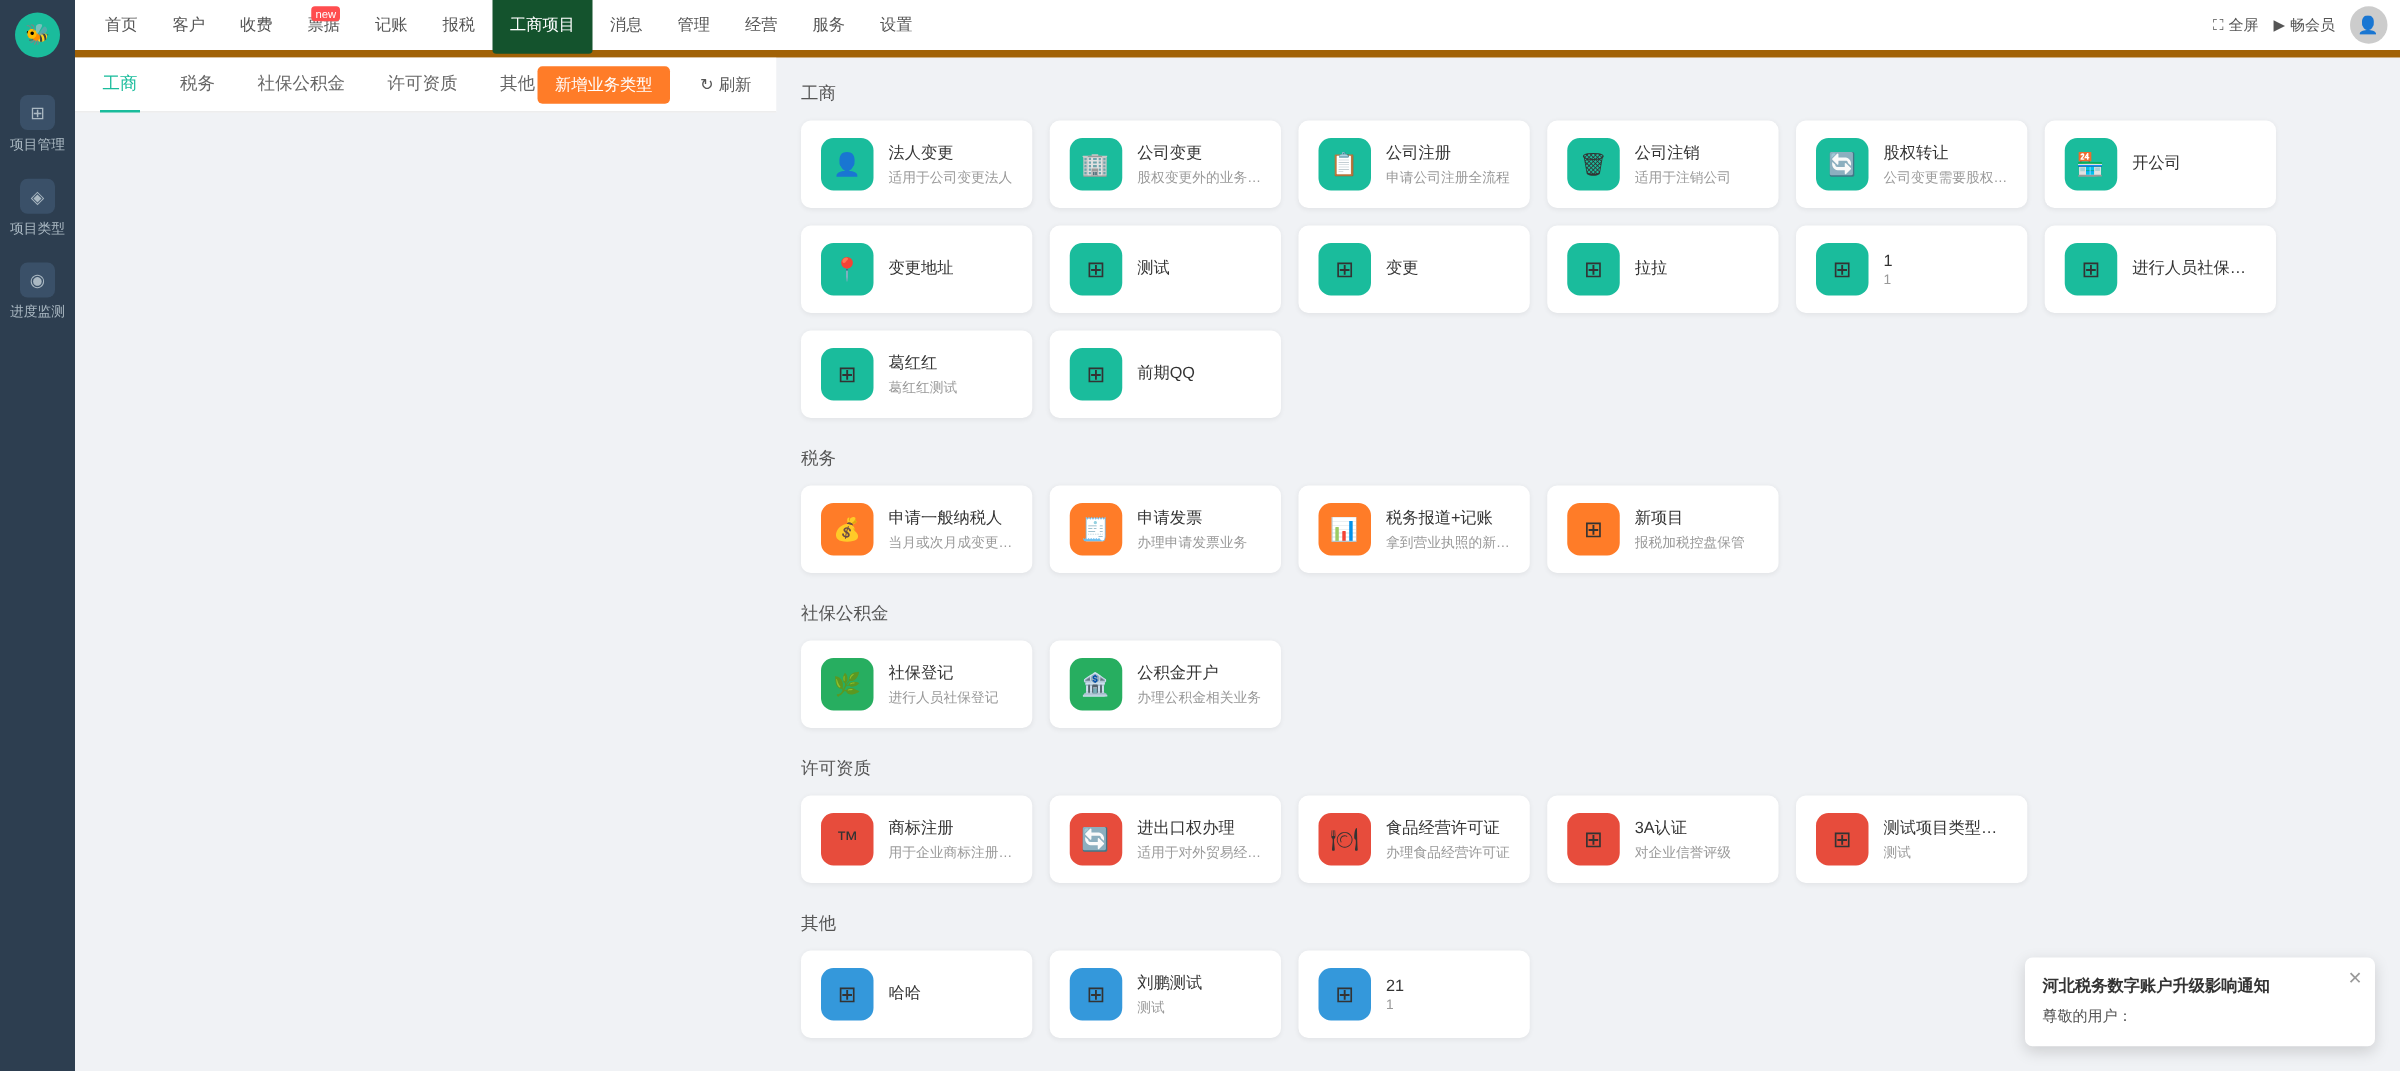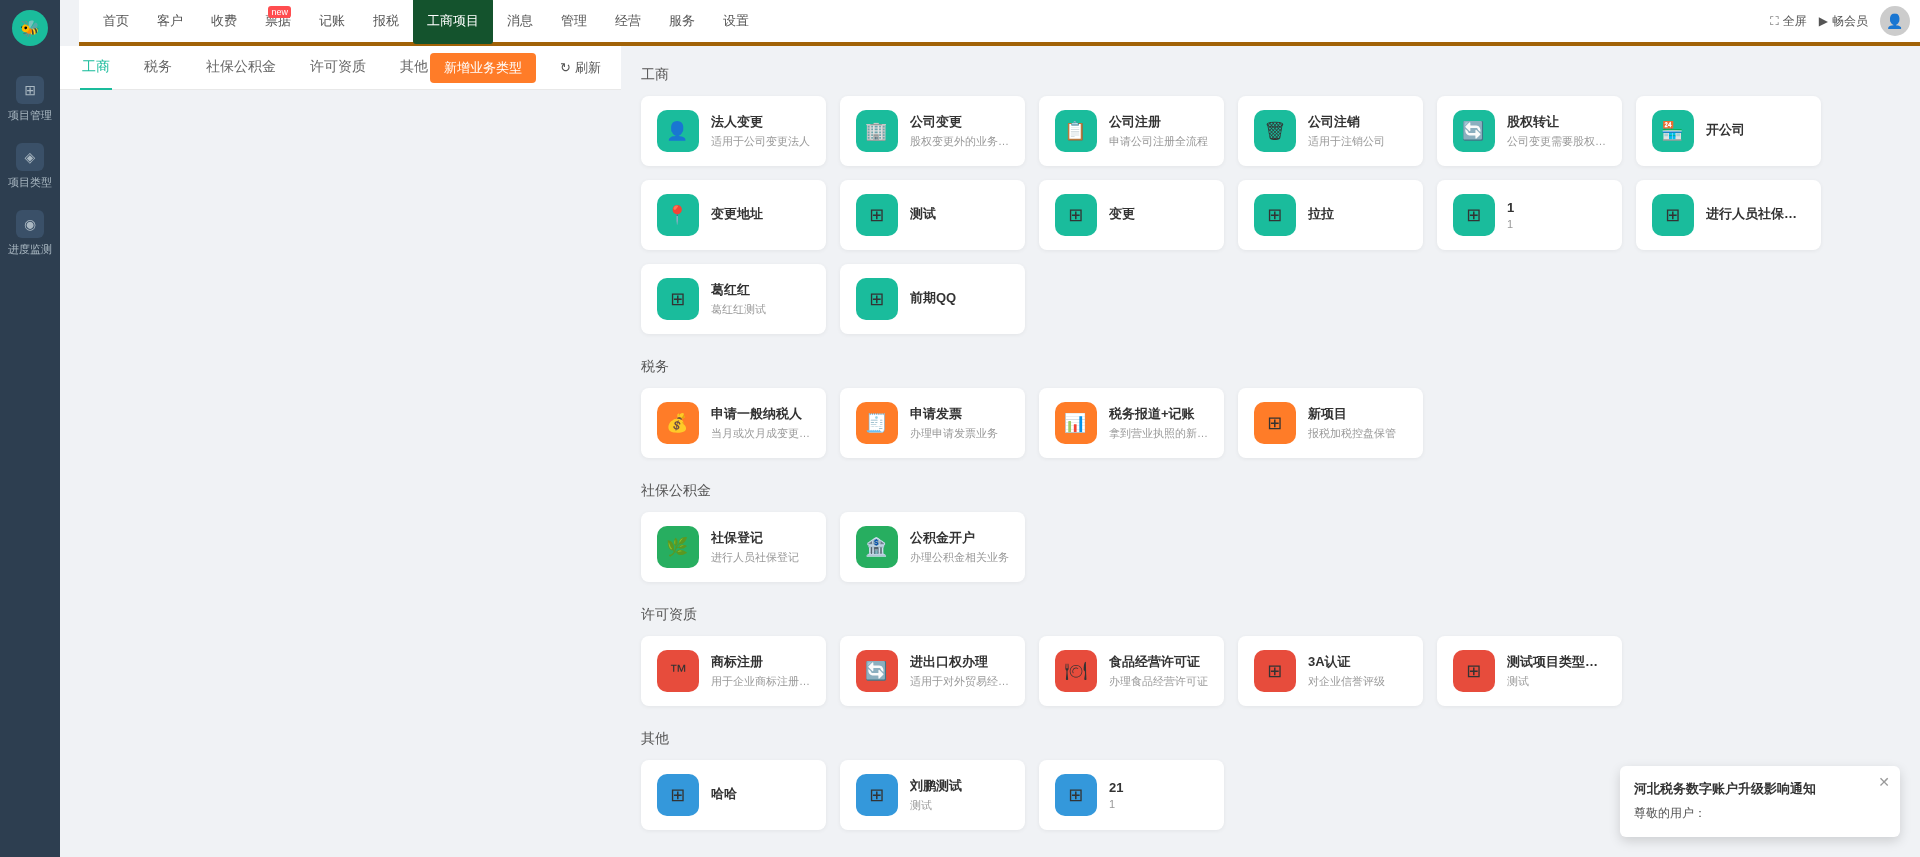--- a/index.html
+++ b/index.html
@@ -58,23 +58,22 @@
       overflow: hidden;
     }
 
     
     .top-nav {
       background: white;
       height: 46px;
       display: flex;
       align-items: center;
       padding: 0 10px;
-      border-bottom: 4px solid #a16207;
+      border-bottom: 6px solid #a16207;
       flex-shrink: 0;
-      margin-left: 19px;
     }
     .top-nav-item {
       padding: 0 14px;
       height: 46px;
       display: flex;
       align-items: center;
       cursor: pointer;
       font-size: 13px;
       color: #555;
       white-space: nowrap;
@@ -228,21 +227,21 @@
       display: flex;
       align-items: center;
       justify-content: center;
       flex-shrink: 0;
       font-size: 18px;
     }
     .card-text { flex: 1; min-width: 0; }
     .card-title {
       font-size: 13px;
       color: #333;
-      font-weight: 700;
+      font-weight: 400;
       white-space: nowrap;
       overflow: hidden;
       text-overflow: ellipsis;
     }
     .card-desc {
       font-size: 11px;
       color: #999;
       margin-top: 3px;
       white-space: nowrap;
       overflow: hidden;

